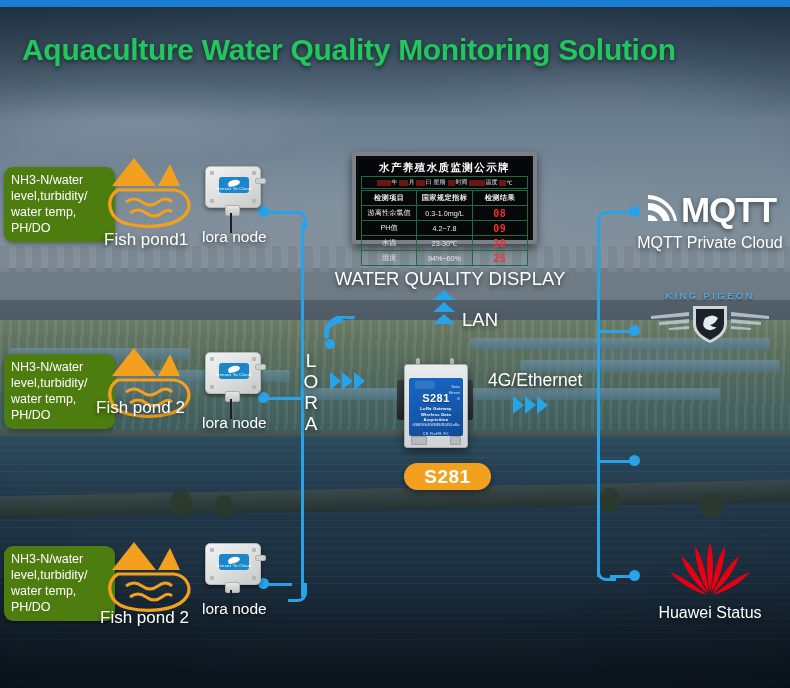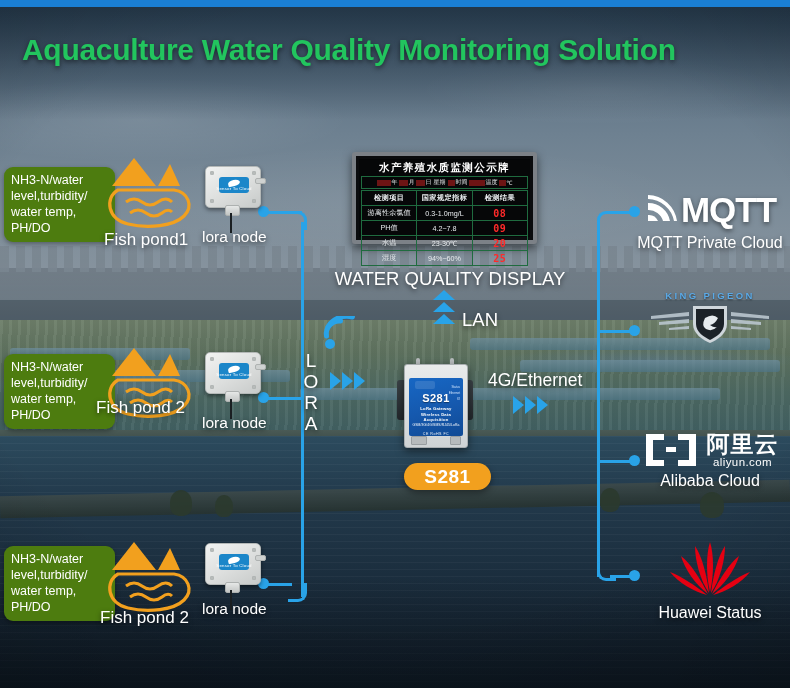--- a/index.html
+++ b/index.html
@@ -459,34 +459,20 @@
         <path d="M120 16 L82 12 L82 16 L120 19 Z"></path>
           <path d="M112 22 L82 19 L82 23 L112 25 Z"></path>
         <path d="M102 28 L82 26 L82 29 L102 30 Z"></path>
       </g>
       <path d="M44 6 L78 6 L78 24 C78 34 68 40 61 43 C54 40 44 34 44 24 Z" fill="#cfd6db"></path>
       <path d="M47 9 L75 9 L75 24 C75 32 67 37 61 40 C55 37 47 32 47 24 Z" fill="#1c2228"></path>
       <path d="M56 18 q8 -5 13 0 q-3 6 -8 7 q4 3 7 2 q-5 5 -11 2 q-5 -3 -1 -11 Z" fill="#e6ebee"></path>
     </svg>
   </div>
 
-  <div class="cloud" style="left:630px;top:432px;width:160px;">
-    <div class="ali-wrap">
-      <svg width="58" height="36" viewBox="0 0 58 36">
-        <path d="M4 2 L22 2 L22 8 L11 8 L11 28 L22 28 L22 34 L4 34 Z" fill="#ffffff"></path>
-        <path d="M54 2 L36 2 L36 8 L47 8 L47 28 L36 28 L36 34 L54 34 Z" fill="#ffffff"></path>
-        <rect x="24" y="15" width="10" height="5" fill="#ffffff"></rect>
-      </svg>
-      <div>
-        <div class="ali-cn">阿里云</div>
-        <div class="ali-en">aliyun.com</div>
-      </div>
-    </div>
-    <div class="cloudlabel">Alibaba Cloud</div>
-  </div>
 
   <div class="cloud" style="left:630px;top:538px;width:160px;">
     <svg width="96" height="62" viewBox="0 0 96 62" style="display:block;margin:0 auto;">
       <g fill="#e60012">
         <path d="M48 4 C44 16 44 38 48 54 C52 38 52 16 48 4 Z"></path>
         <path d="M33 8 C33 22 38 42 47 55 C45 38 40 18 33 8 Z"></path>
         <path d="M63 8 C63 22 58 42 49 55 C51 38 56 18 63 8 Z"></path>
         <path d="M19 18 C23 32 34 47 46 56 C39 42 29 26 19 18 Z"></path>
         <path d="M77 18 C73 32 62 47 50 56 C57 42 67 26 77 18 Z"></path>
         <path d="M8 34 C16 44 32 54 45 57 C34 48 19 38 8 34 Z"></path>

